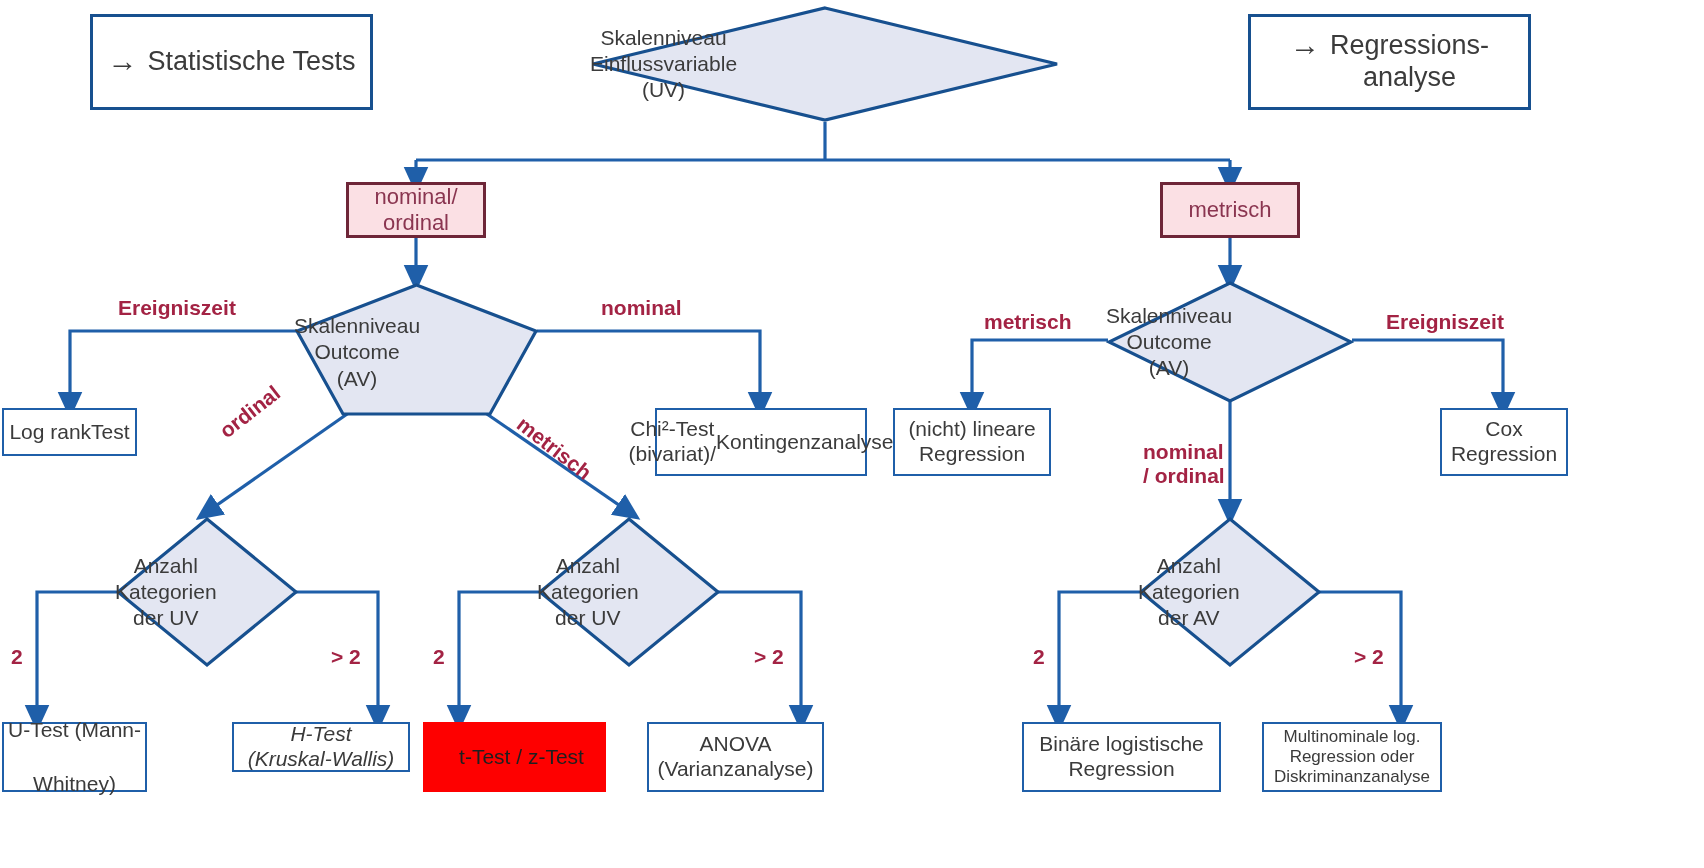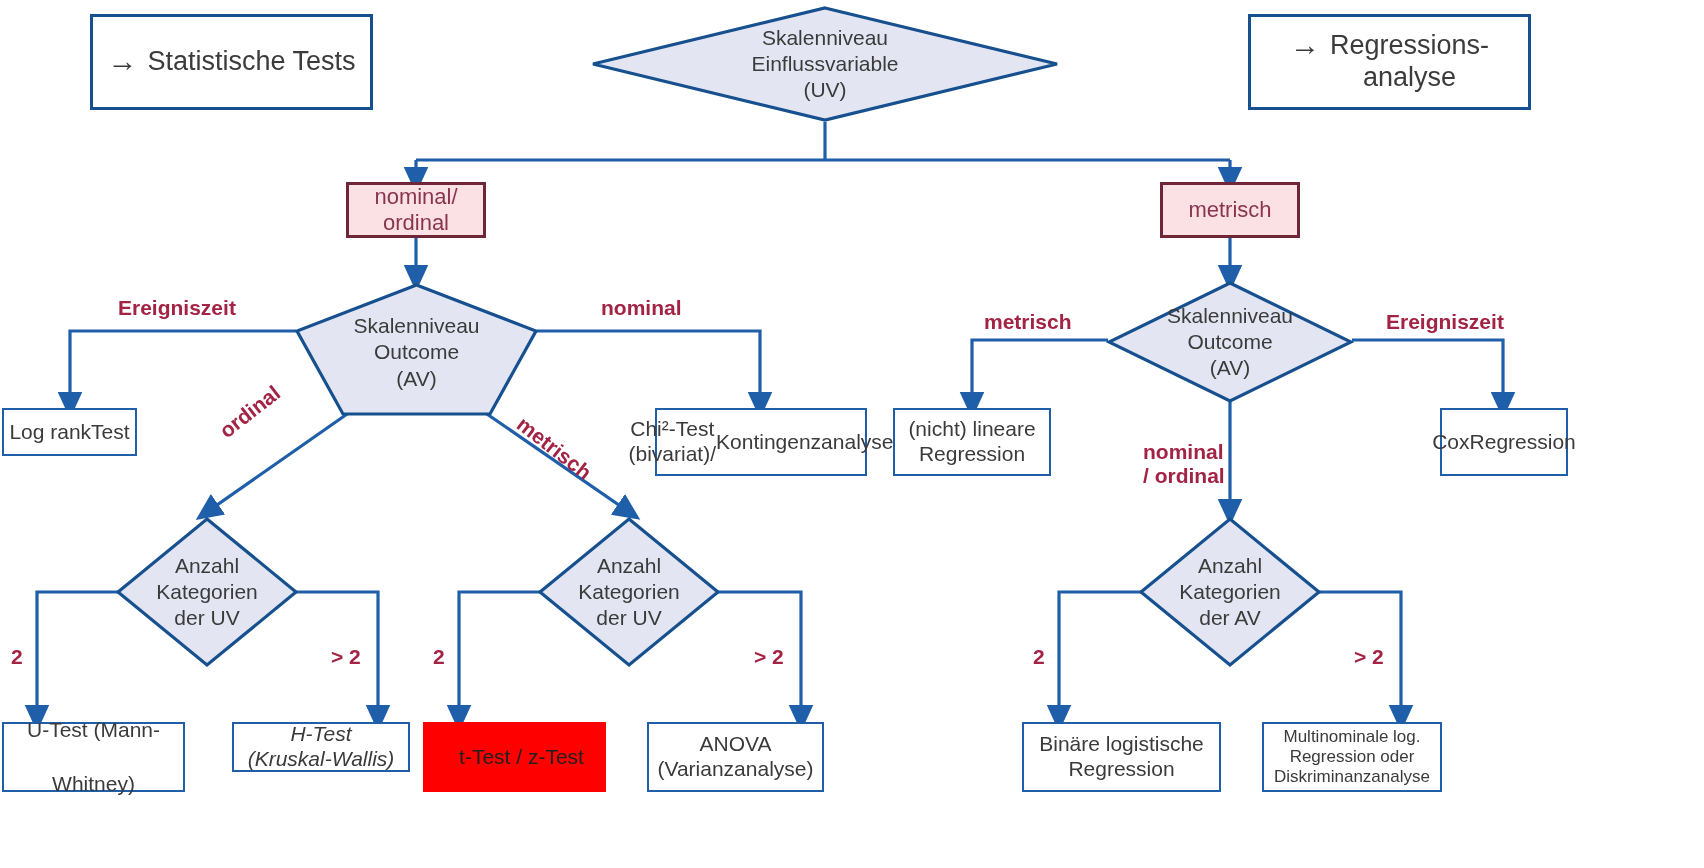--- a/index.html
+++ b/index.html
@@ -53,21 +53,21 @@
     border: 2.5px solid #fe0000;
     color: #1f1f1f;
     font-size: 21px;
     padding-left: 14px;
   }
   .small-text { font-size: 17px; }
   .shape-wrap {
     position: absolute;
     display: flex;
     align-items: center;
-    justify-content: center;
+    justify-content: flex-start;
   }
   .shape-wrap svg.shape {
     position: absolute;
     left: 0; top: 0;
   }
   .shape-label {
     position: relative;
     z-index: 2;
     text-align: center;
     font-size: 21px;
@@ -215,21 +215,21 @@
   <div class="node rect-box" style="left:655px; top:408px; width:212px; height:68px; flex-direction:row;">
     <div>Chi²-Test (bivariat)/</div>
     <div>Kontingenzanalyse</div>
   </div>
 
   <div class="node rect-box" style="left:893px; top:408px; width:158px; height:68px; flex-direction:column;">
     <div>(nicht) lineare</div>
     <div>Regression</div>
   </div>
 
-  <div class="node rect-box" style="left:1440px; top:408px; width:128px; height:68px; ">
+  <div class="node rect-box" style="left:1440px; top:408px; width:128px; height:68px; flex-direction:column;">
     <div>Cox</div>
     <div>Regression</div>
   </div>
 
   <div class="shape-wrap" style="left:115px; top:516px; width:184px; height:152px;">
     <svg class="shape" width="184" height="152" viewBox="0 0 184 152">
       <polygon points="92,3 181,76 92,149 3,76" fill="#e3e6f2" stroke="#17508f" stroke-width="3.2"></polygon>
     </svg>
     <div class="shape-label">
       <div>Anzahl</div>
@@ -253,21 +253,21 @@
     <svg class="shape" width="184" height="152" viewBox="0 0 184 152">
       <polygon points="92,3 181,76 92,149 3,76" fill="#e3e6f2" stroke="#17508f" stroke-width="3.2"></polygon>
     </svg>
     <div class="shape-label">
       <div>Anzahl</div>
       <div>Kategorien</div>
       <div>der AV</div>
     </div>
   </div>
 
-  <div class="node rect-box" style="left:2px; top:722px; width:183px; height:70px; flex-direction:column;gap:29px;">
+  <div class="node rect-box" style="left:2px; top:722px; width:145px; height:70px; flex-direction:column;gap:29px;">
     <div>U-Test (Mann-</div>
     <div>Whitney)</div>
   </div>
 
   <div class="node rect-box" style="left:232px; top:722px; width:178px; height:50px; flex-direction:column;font-style:italic;">
     <div>H-Test</div>
     <div>(Kruskal-Wallis)</div>
   </div>
 
   <div class="node red-box" style="left:423px; top:722px; width:183px; height:70px;">

